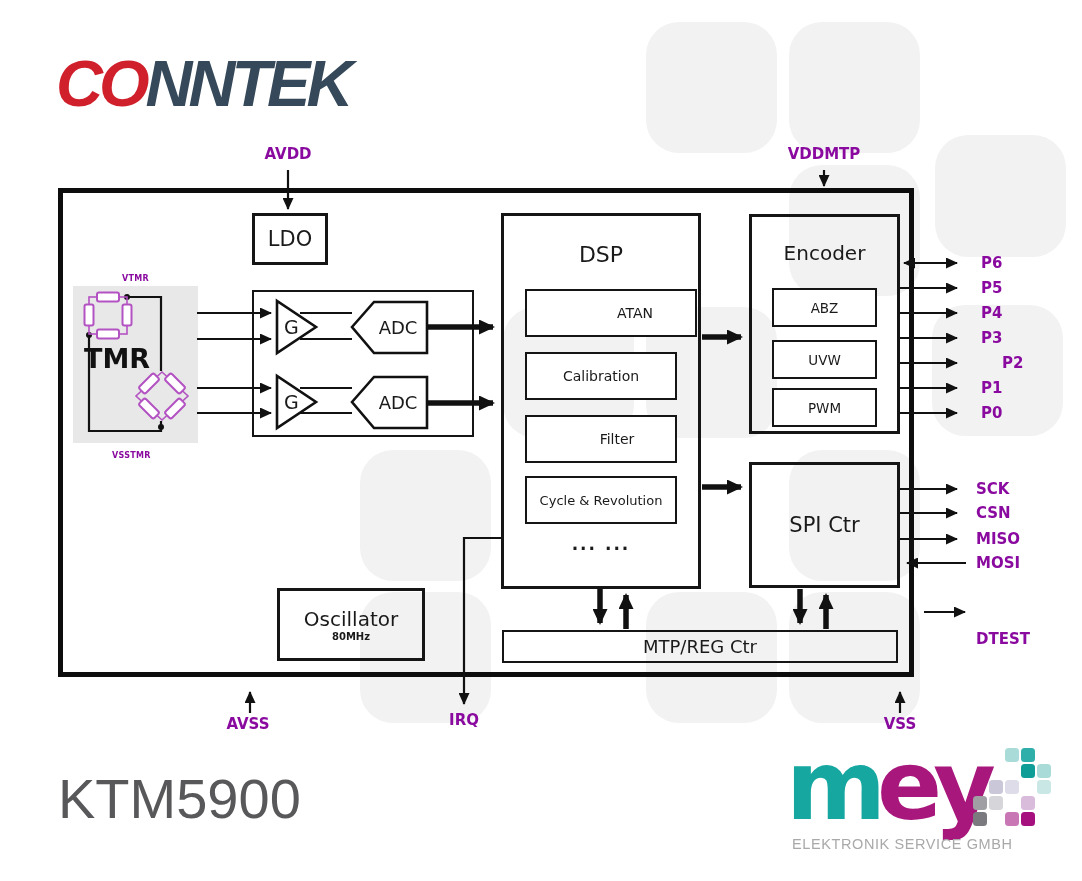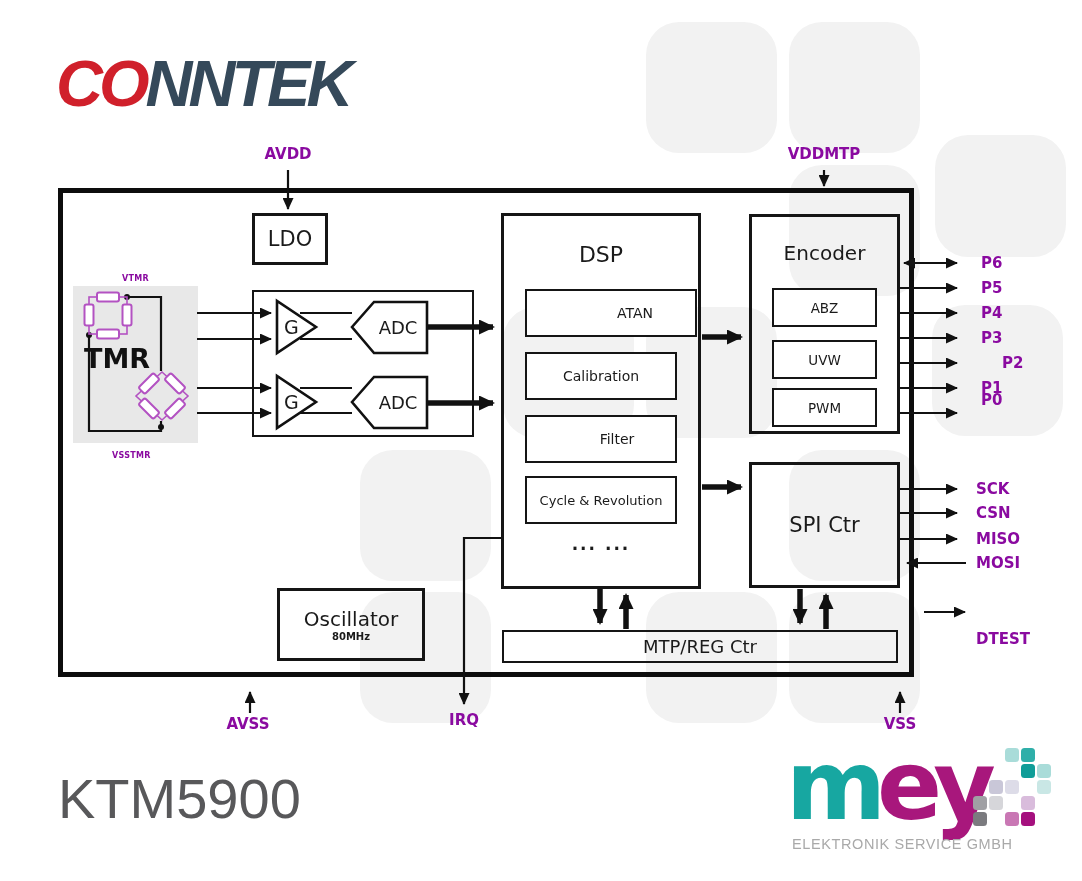--- a/index.html
+++ b/index.html
@@ -191,21 +191,21 @@
 </svg>
 
 <div class="pin" style="left:253px;top:145px;width:70px;">AVDD</div>
 <div class="pin" style="left:781px;top:145px;width:86px;">VDDMTP</div>
 <div class="pin left" style="left:981px;top:254px;">P6</div>
 <div class="pin left" style="left:981px;top:279px;">P5</div>
 <div class="pin left" style="left:981px;top:304px;">P4</div>
 <div class="pin left" style="left:981px;top:329px;">P3</div>
 <div class="pin left" style="left:981px;top:354px;margin-left:21px;">P2</div>
 <div class="pin left" style="left:981px;top:379px;">P1</div>
-<div class="pin left" style="left:981px;top:391px;">P0</div>
+<div class="pin left" style="left:981px;top:404px;">P0</div>
 <div class="pin left" style="left:976px;top:480px;">SCK</div>
 <div class="pin left" style="left:976px;top:504px;">CSN</div>
 <div class="pin left" style="left:976px;top:530px;">MISO</div>
 <div class="pin left" style="left:976px;top:554px;">MOSI</div>
 <div class="pin left" style="left:976px;top:630px;">DTEST</div>
 <div class="pin" style="left:220px;top:715px;width:56px;">AVSS</div>
 <div class="pin" style="left:440px;top:711px;width:48px;">IRQ</div>
 <div class="pin" style="left:872px;top:715px;width:56px;">VSS</div>
 
 <div class="part-number">KTM5900</div>

